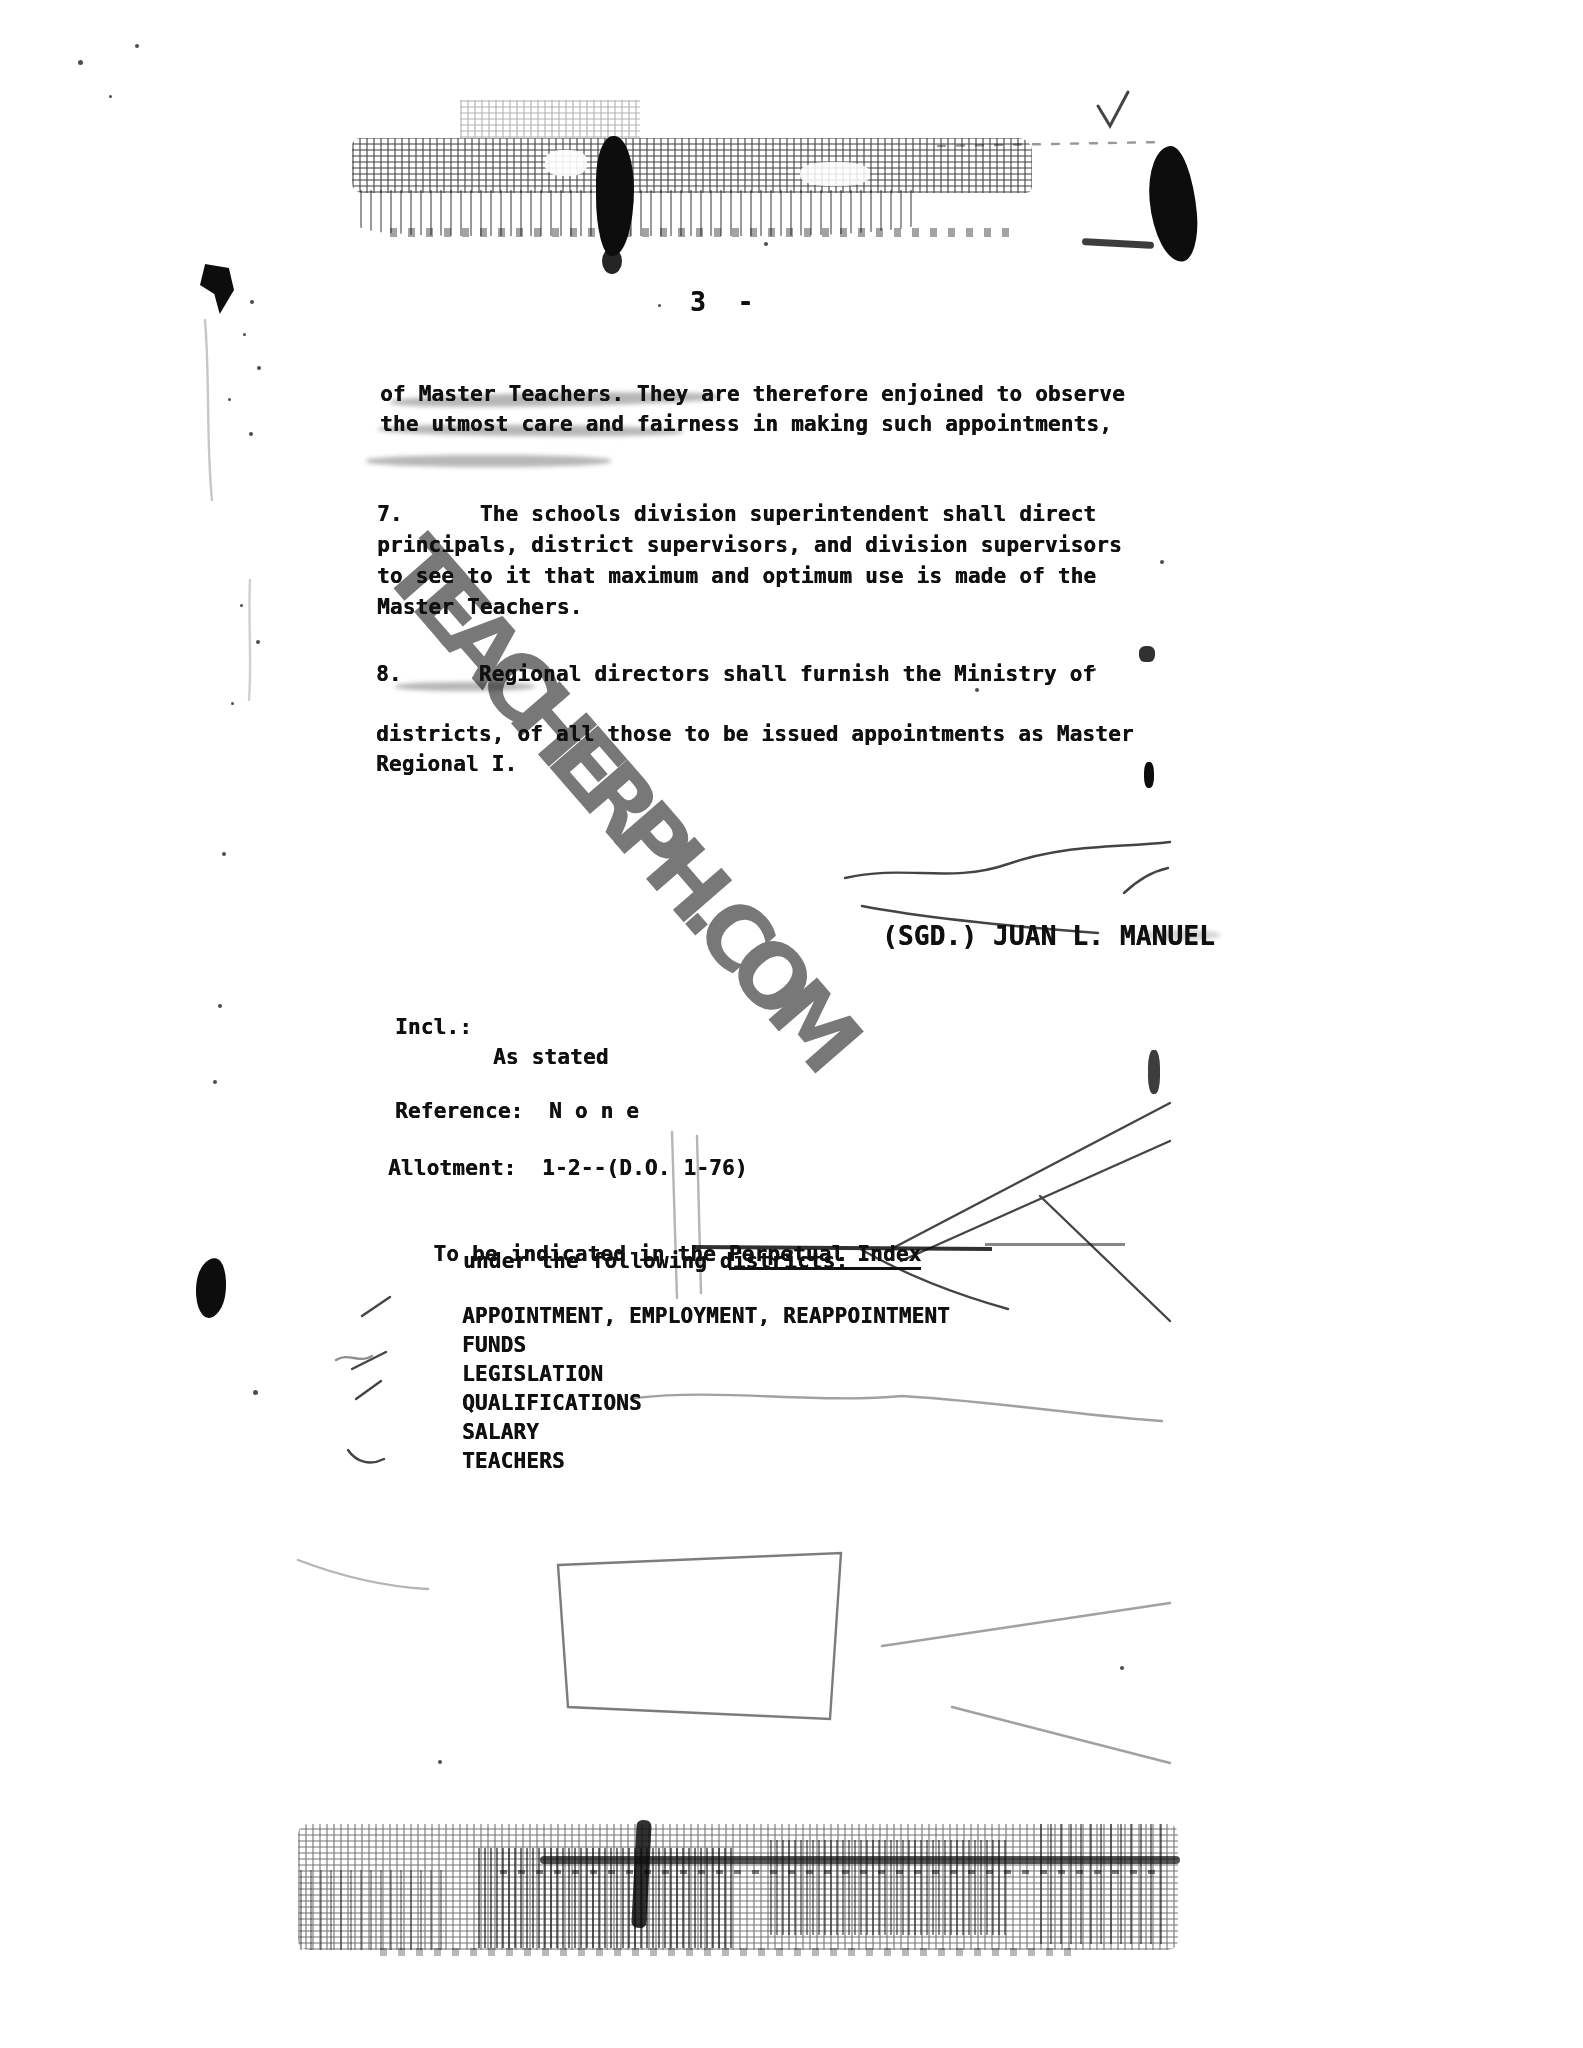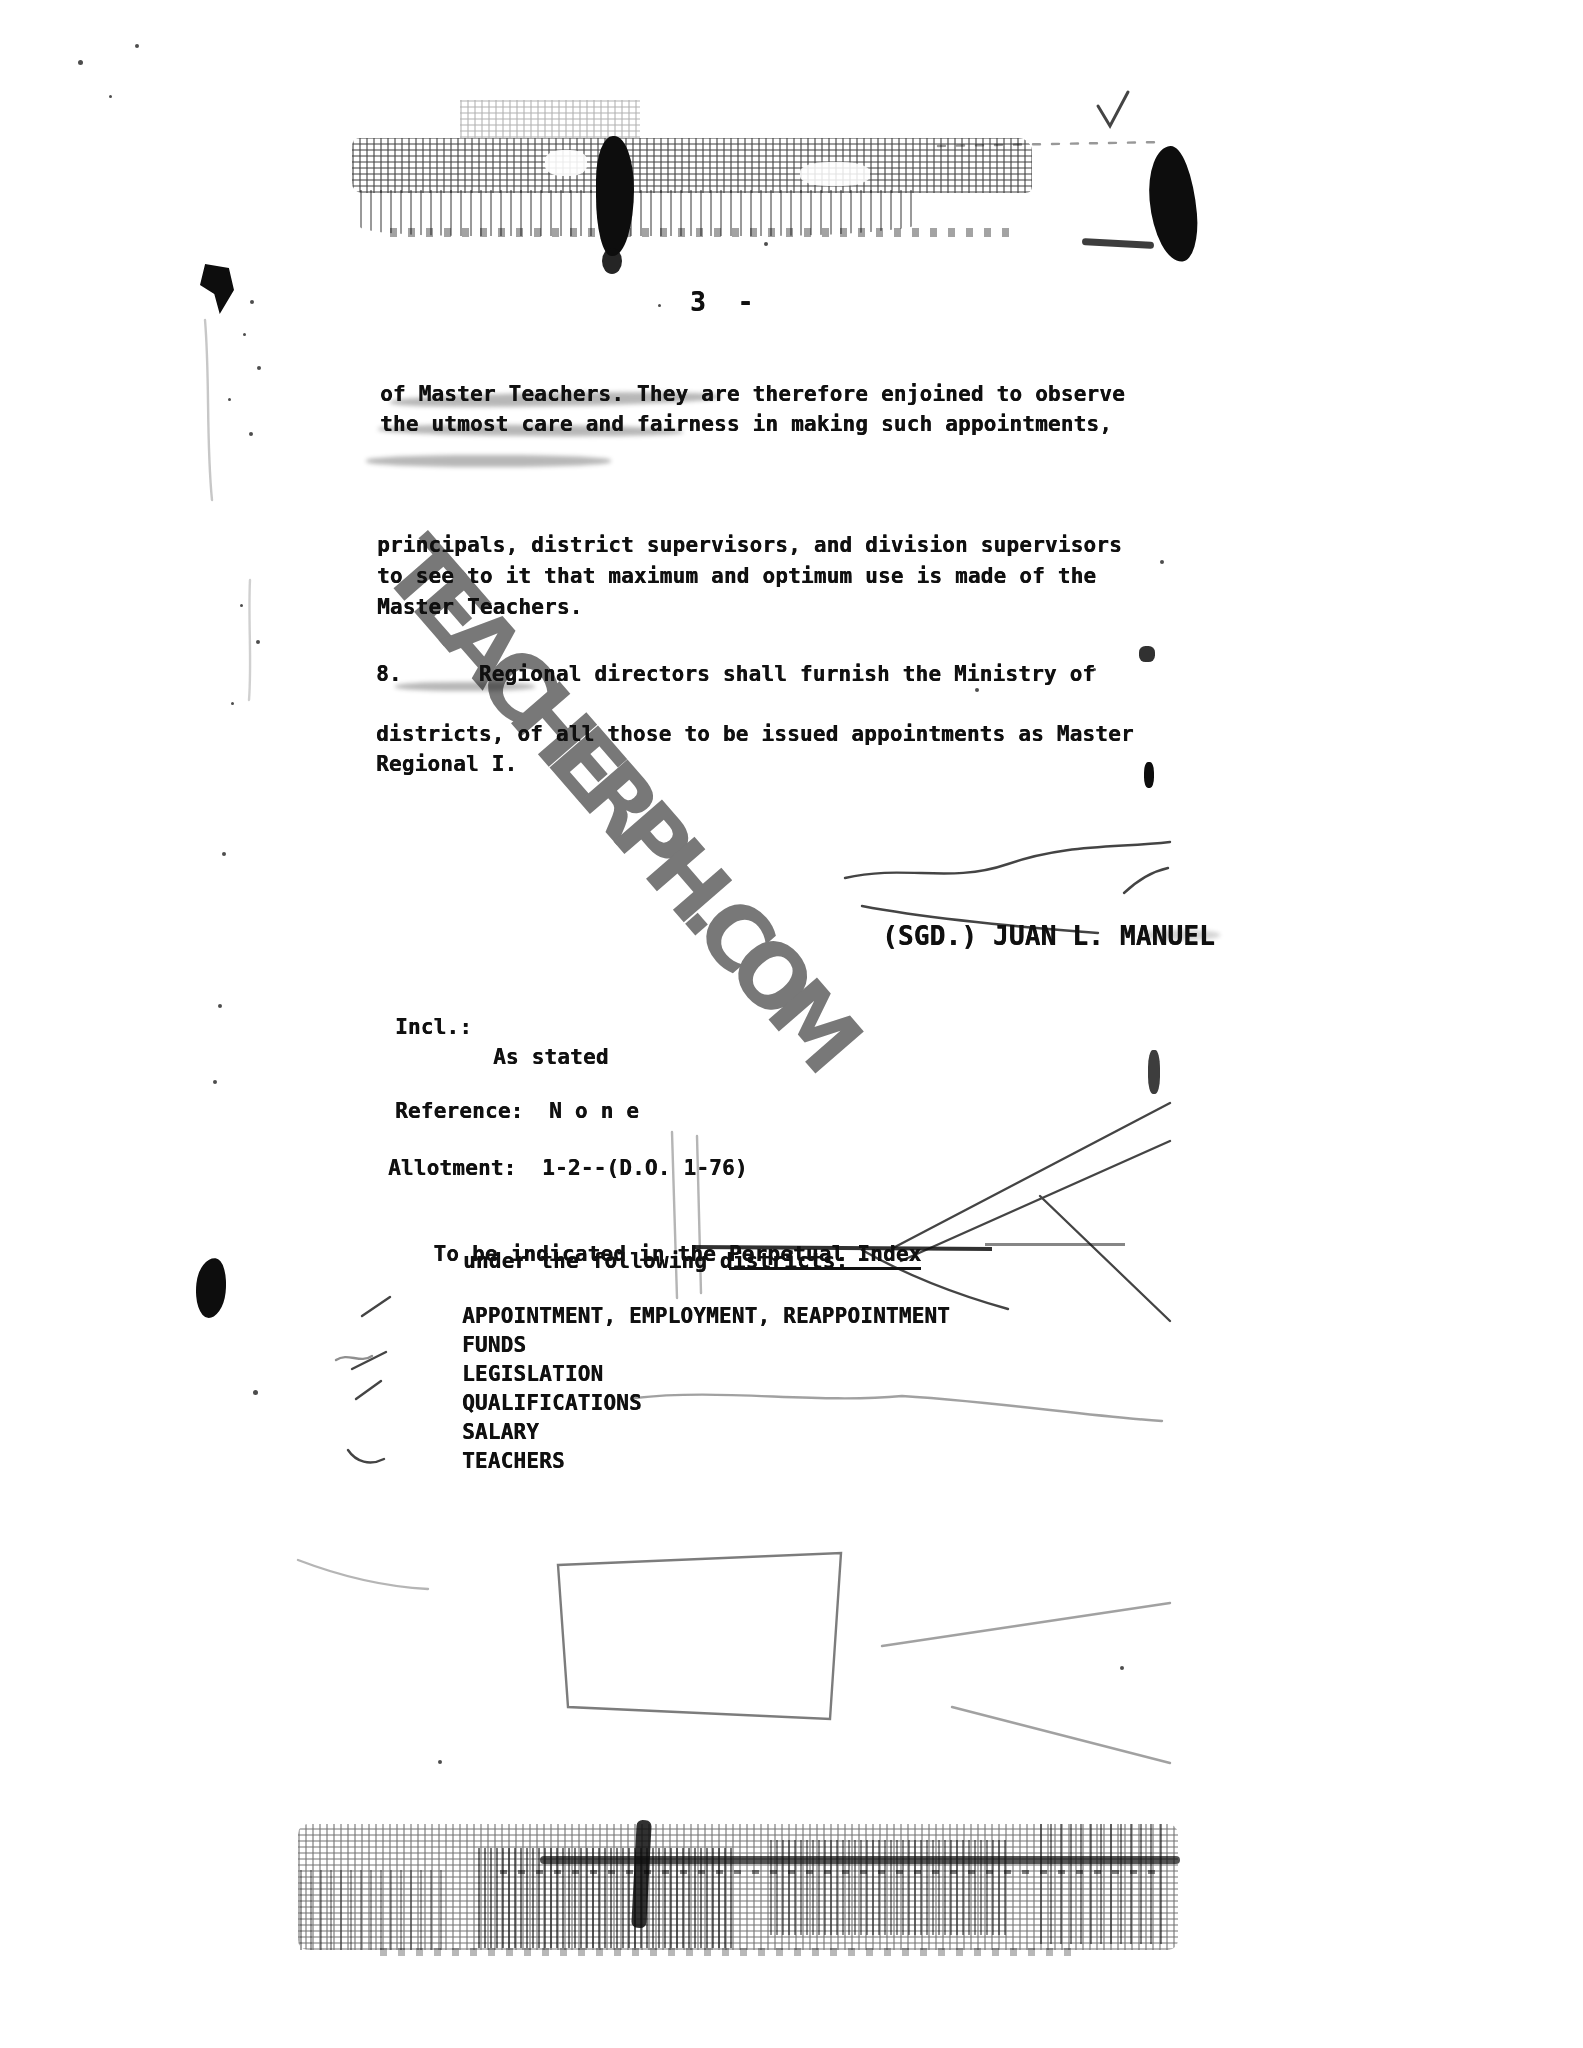--- a/index.html
+++ b/index.html
@@ -120,20 +120,21 @@
   <div class="smudge" style="left:378px;top:425px;width:305px;height:11px;transform:rotate(.5deg);"></div>
   <div class="smudge" style="left:366px;top:455px;width:245px;height:12px;"></div>
   <div class="smudge" style="left:395px;top:682px;width:140px;height:9px;"></div>
   <div class="smudge" style="left:1140px;top:930px;width:80px;height:10px;opacity:.6;"></div>
 
   <div class="t t-big txt" style="left:690px;top:288px;">3  -</div>
 
   <div class="t txt" style="left:380px;top:383px;">of Master Teachers. They are therefore enjoined to observe</div>
   <div class="t txt" style="left:380px;top:413px;">the utmost care and fairness in making such appointments,</div>
 
+  <div class="t txt" style="left:377px;top:503px;">7.      The schools division superintendent shall direct</div>
   <div class="t txt" style="left:377px;top:534px;">principals, district supervisors, and division supervisors</div>
   <div class="t txt" style="left:377px;top:565px;">to see to it that maximum and optimum use is made of the</div>
   <div class="t txt" style="left:377px;top:596px;">Master Teachers.</div>
 
   <div class="t txt" style="left:376px;top:663px;">8.      Regional directors shall furnish the Ministry of</div>
   <div class="t txt" style="left:376px;top:723px;">districts, of all those to be issued appointments as Master</div>
   <div class="t txt" style="left:376px;top:753px;">Regional I.</div>
 
   <div class="t t-big txt" style="left:882px;top:922px;">(SGD.) JUAN L. MANUEL</div>
 

